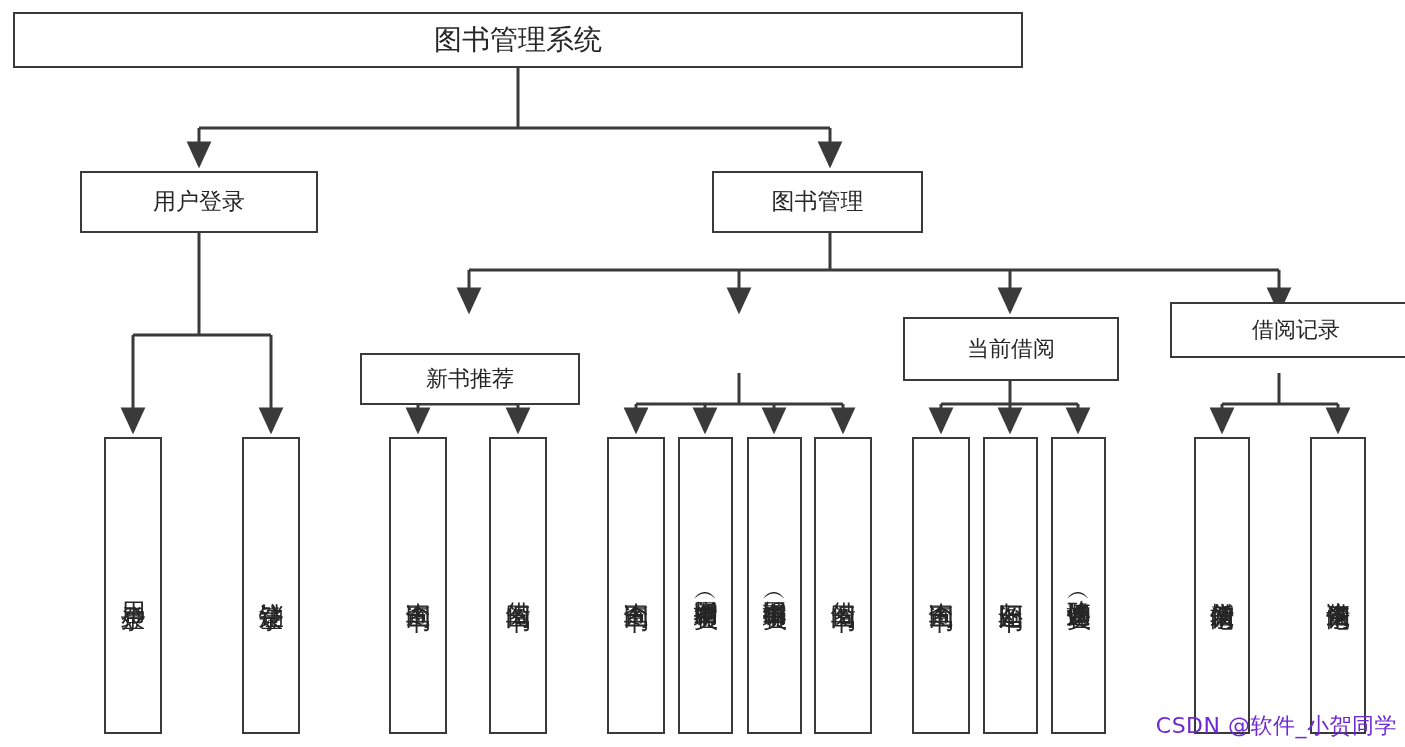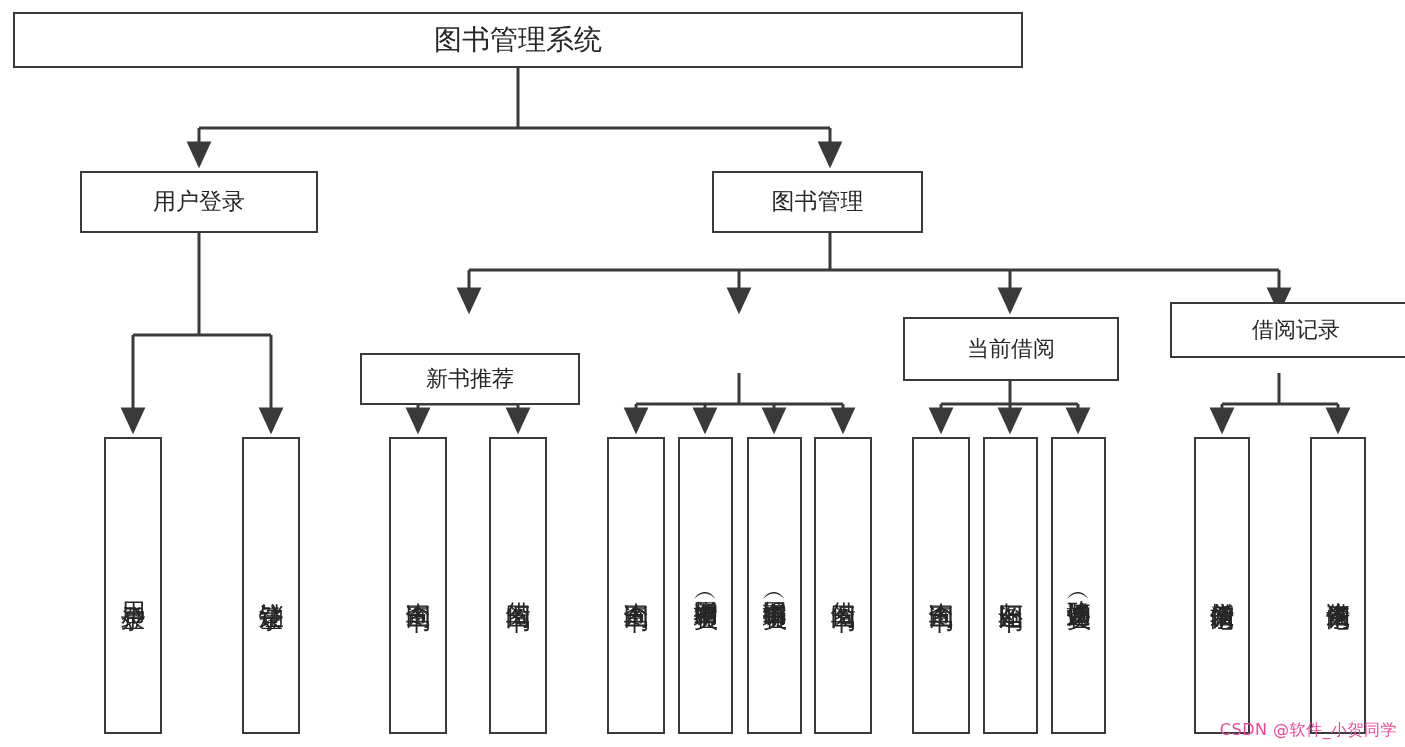--- a/index.html
+++ b/index.html
@@ -63,22 +63,22 @@
     display: block;
   }
   .node.leaf.tall {
     font-size: 24px;
     letter-spacing: 1px;
   }
   #watermark {
     position: absolute;
     right: 8px;
     bottom: 6px;
-    font-size: 16px;
-    color: #ec4899;
+    font-size: 22px;
+    color: #6d28d9;
     letter-spacing: 0.5px;
     z-index: 5;
     white-space: nowrap;
     font-family: "DejaVu Sans", "Liberation Sans", sans-serif;
   }
 </style>
 </head>
 <body>
 
 <div id="diagram-root">

